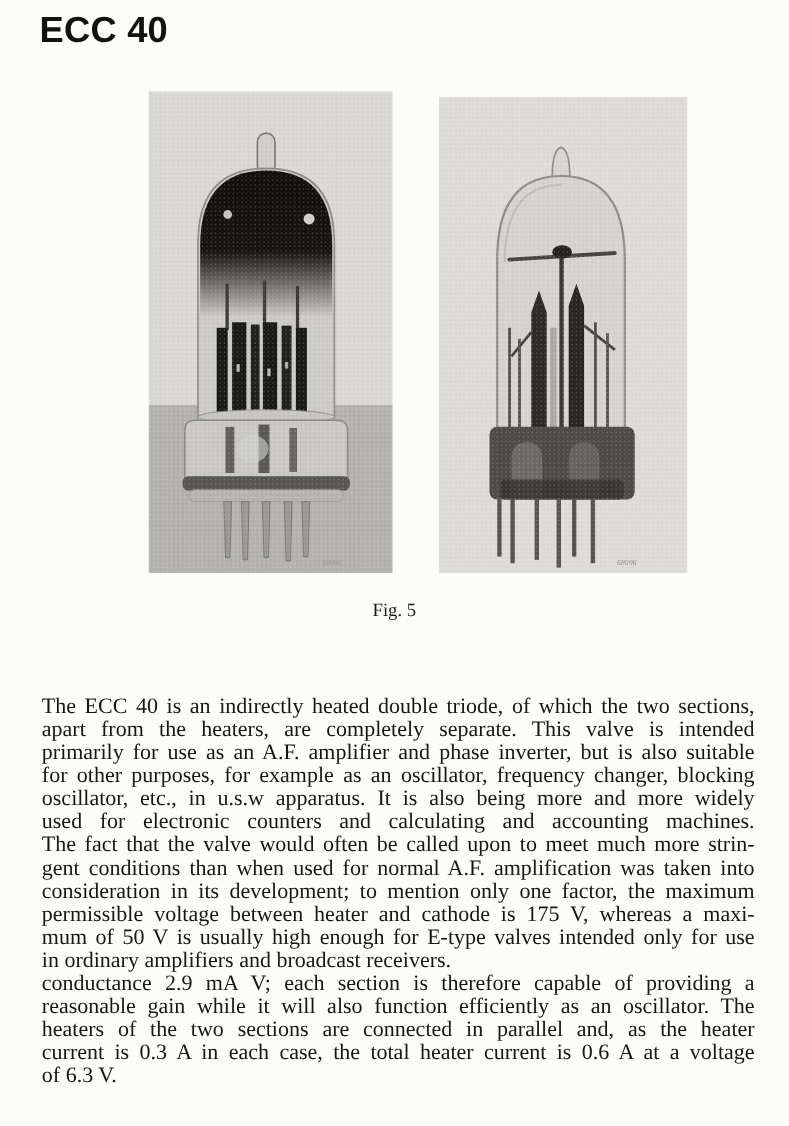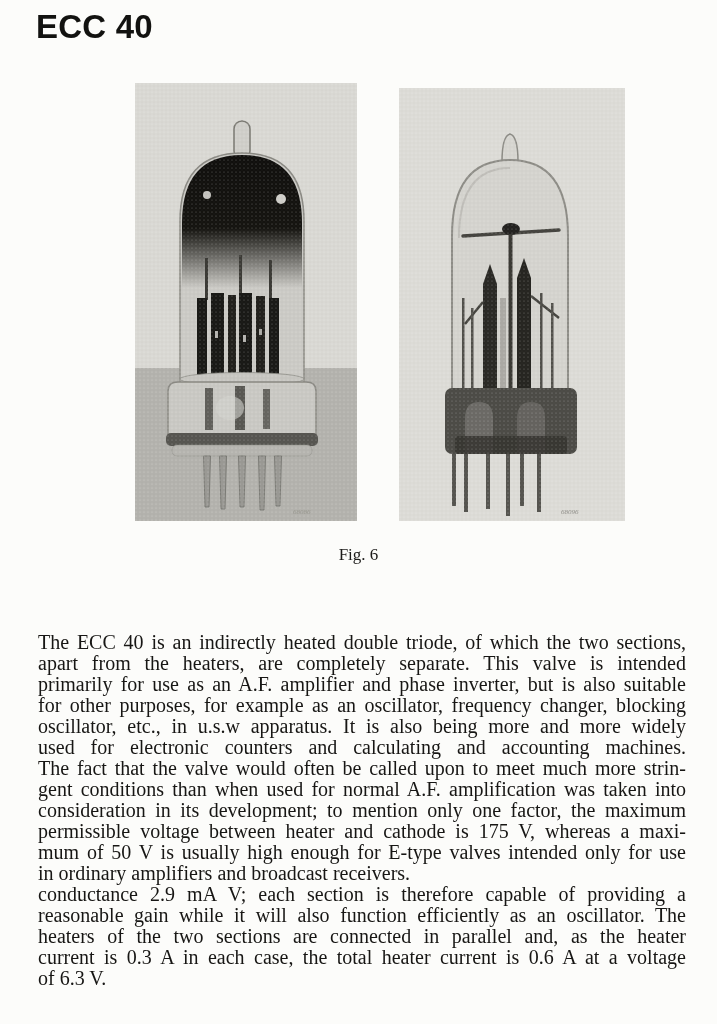--- a/index.html
+++ b/index.html
@@ -184,21 +184,21 @@
         <rect x="138" y="366" width="4" height="58"></rect>
       </g>
 
       <rect x="0" y="0" width="226" height="433" fill="url(#halftone2)"></rect>
 
       <text x="162" y="426" font-size="7" font-style="italic" fill="#8f8e89" font-family="Liberation Serif, serif">68096</text>
     </svg>
   </div>
 
   <div class="caption">
-    <div>Fig. 6</div>
+    <div>Fig. 5</div>
   </div>
 
   <div class="bodytext">
     <p class="para">
       <span class="tline">The ECC 40 is an indirectly heated double triode, of which the two sections,</span>
       <span class="tline">apart from the heaters, are completely separate. This valve is intended</span>
       <span class="tline">primarily for use as an A.F. amplifier and phase inverter, but is also suitable</span>
       <span class="tline">for other purposes, for example as an oscillator, frequency changer, blocking</span>
       <span class="tline">oscillator, etc., in u.s.w apparatus. It is also being more and more widely</span>
       <span class="tline">used for electronic counters and calculating and accounting machines.</span>

